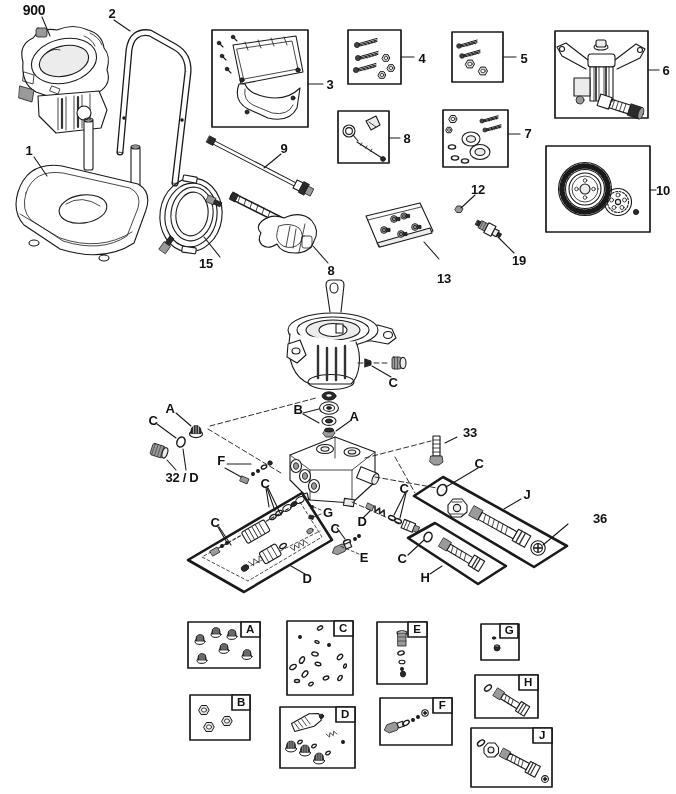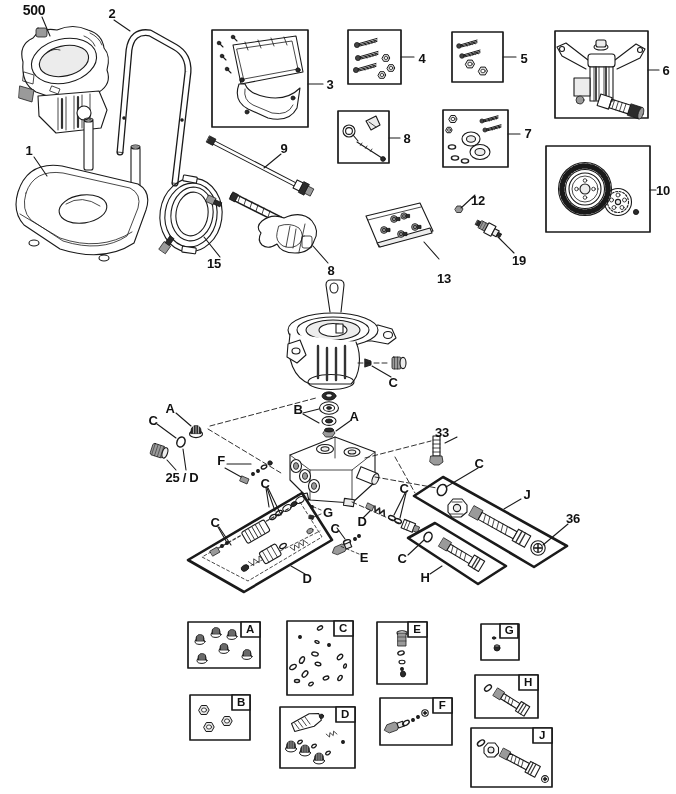--- a/index.html
+++ b/index.html
@@ -664,55 +664,55 @@
     </g>
     <g transform="translate(545,779)">
             <circle r="3.4" class="wf"></circle>
             <circle r="1.5" class="dark"></circle>
           </g>
   </g>
 
 </g>
 </svg>
 
-<span class="lbl lg" style="left:34px;top:10px">500</span>
+<span class="lbl lg" style="left:34px;top:10px">900</span>
 <span class="lbl" style="left:112px;top:13px">2</span>
 <span class="lbl" style="left:29px;top:150px">1</span>
 <span class="lbl" style="left:330px;top:84px">3</span>
 <span class="lbl" style="left:422px;top:58px">4</span>
 <span class="lbl" style="left:524px;top:58px">5</span>
 <span class="lbl" style="left:666px;top:70px">6</span>
 <span class="lbl" style="left:528px;top:133px">7</span>
 <span class="lbl" style="left:407px;top:138px">8</span>
 <span class="lbl" style="left:284px;top:148px">9</span>
 <span class="lbl" style="left:663px;top:190px">10</span>
 <span class="lbl" style="left:519px;top:260px">19</span>
-<span class="lbl" style="left:478px;top:200px">12</span>
+<span class="lbl" style="left:478px;top:189px">12</span>
 <span class="lbl" style="left:444px;top:278px">13</span>
 <span class="lbl" style="left:331px;top:270px">8</span>
-<span class="lbl" style="left:214px;top:263px">15</span>
+<span class="lbl" style="left:206px;top:263px">15</span>
 
 <span class="lbl" style="left:393px;top:382px">C</span>
 <span class="lbl" style="left:298px;top:409px">B</span>
 <span class="lbl" style="left:354px;top:416px">A</span>
 <span class="lbl" style="left:170px;top:408px">A</span>
 <span class="lbl" style="left:153px;top:420px">C</span>
-<span class="lbl" style="left:182px;top:477px">25 / D</span>
+<span class="lbl" style="left:182px;top:477px">32 / D</span>
 <span class="lbl" style="left:221px;top:460px">F</span>
 <span class="lbl" style="left:265px;top:483px">C</span>
 <span class="lbl" style="left:215px;top:522px">C</span>
 <span class="lbl" style="left:328px;top:512px">G</span>
 <span class="lbl" style="left:307px;top:578px">D</span>
 <span class="lbl" style="left:362px;top:521px">D</span>
 <span class="lbl" style="left:335px;top:528px">C</span>
 <span class="lbl" style="left:364px;top:557px">E</span>
-<span class="lbl" style="left:442px;top:432px">33</span>
+<span class="lbl" style="left:470px;top:432px">33</span>
 <span class="lbl" style="left:479px;top:463px">C</span>
 <span class="lbl" style="left:527px;top:494px">J</span>
-<span class="lbl" style="left:573px;top:518px">36</span>
+<span class="lbl" style="left:600px;top:518px">36</span>
 <span class="lbl" style="left:404px;top:488px">C</span>
 <span class="lbl" style="left:402px;top:558px">C</span>
 <span class="lbl" style="left:425px;top:577px">H</span>
 
 <span class="lbl tab" style="left:250px;top:630px">A</span>
 <span class="lbl tab" style="left:241px;top:703px">B</span>
 <span class="lbl tab" style="left:343px;top:629px">C</span>
 <span class="lbl tab" style="left:345px;top:715px">D</span>
 <span class="lbl tab" style="left:417px;top:630px">E</span>
 <span class="lbl tab" style="left:509px;top:631px">G</span>

